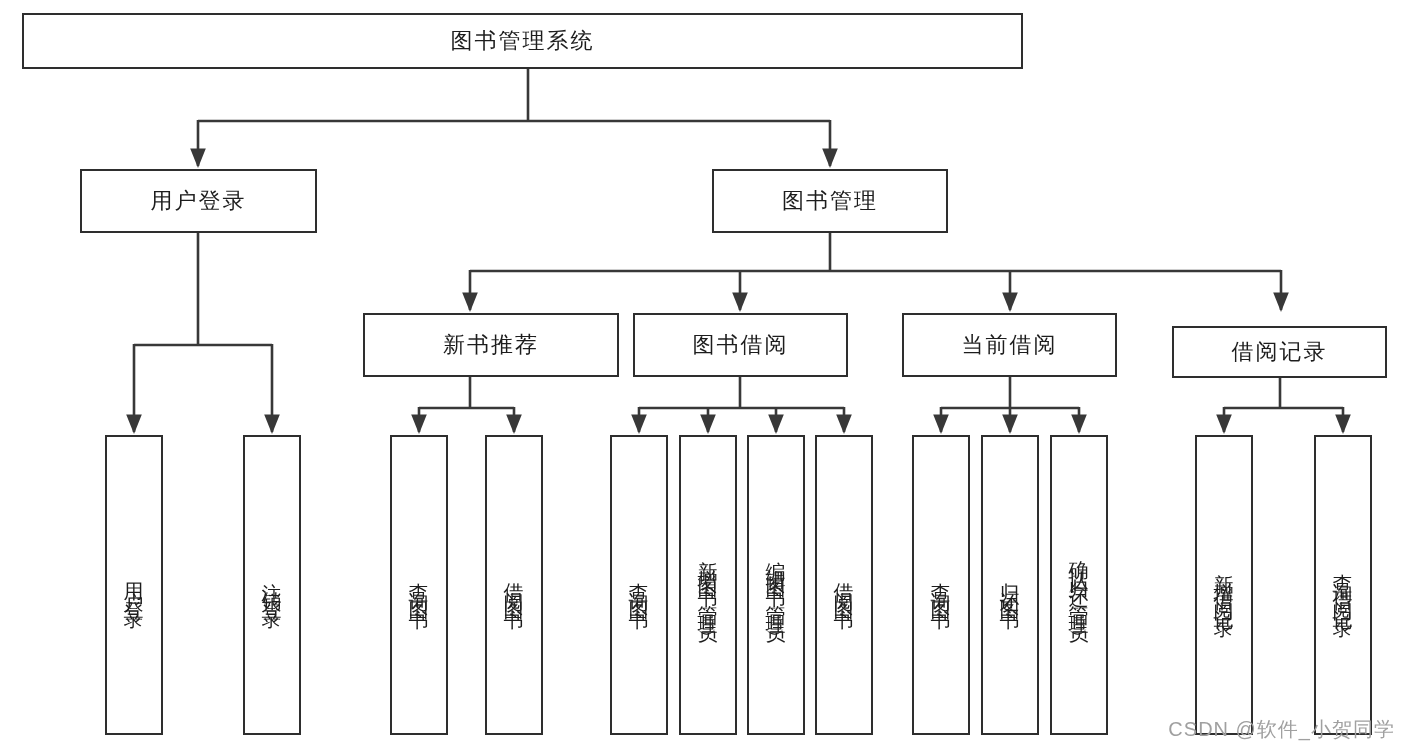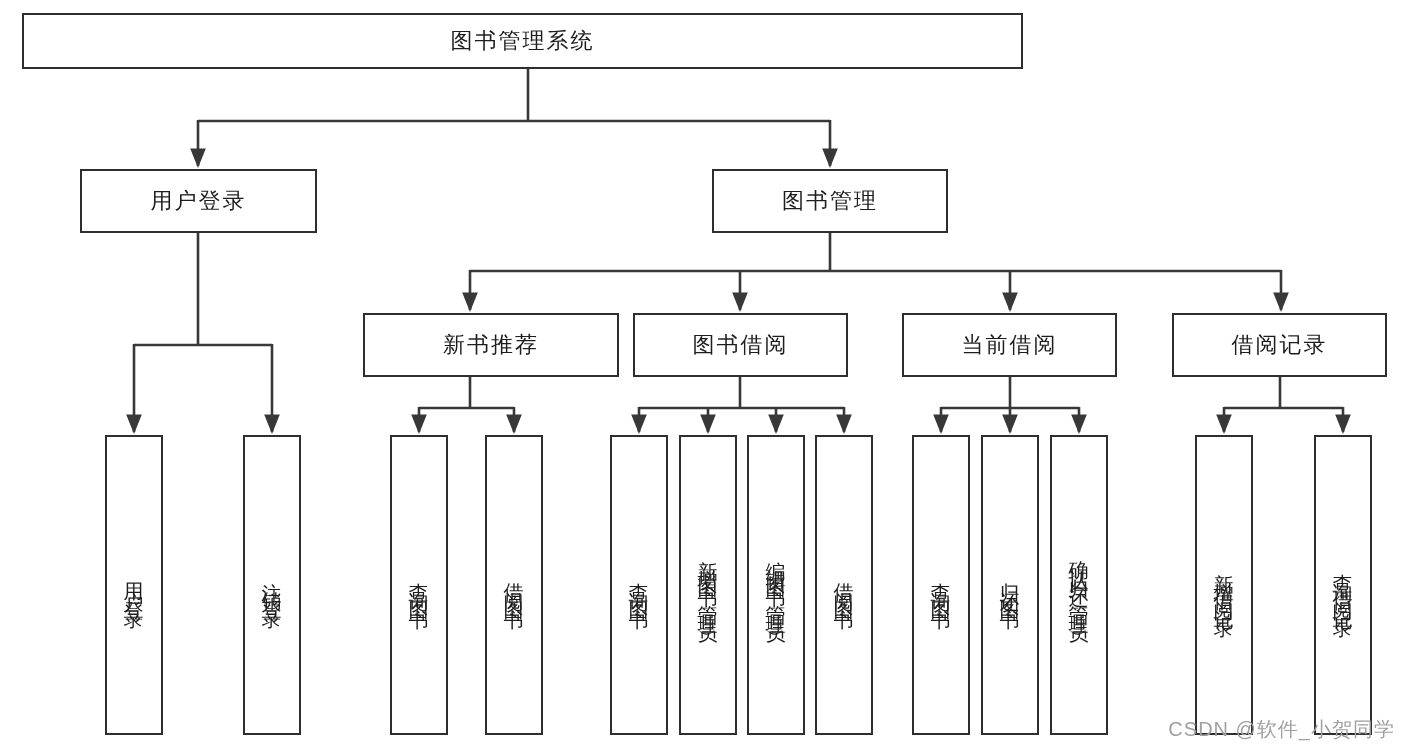--- a/index.html
+++ b/index.html
@@ -53,21 +53,21 @@
   }
   
   .n-root           { left: 22px;   top: 13px;  width: 1001px; height: 56px; }
   
   .n-user-login     { left: 80px;   top: 169px; width: 237px;  height: 64px; }
   .n-book-mgmt      { left: 712px;  top: 169px; width: 236px;  height: 64px; }
   
   .n-new-book       { left: 363px;  top: 313px; width: 256px;  height: 64px; }
   .n-book-borrow    { left: 633px;  top: 313px; width: 215px;  height: 64px; }
   .n-cur-borrow     { left: 902px;  top: 313px; width: 215px;  height: 64px; }
-  .n-borrow-rec     { left: 1172px; top: 313px; width: 215px;  height: 64px; }
+  .n-borrow-rec     { left: 1172px; top: 326px; width: 215px;  height: 52px; }
   
   .leaf { top: 435px; width: 58px; height: 300px; }
   .l-1  { left: 105px; }
   .l-2  { left: 243px; }
   .l-3  { left: 390px; }
   .l-4  { left: 485px; }
   .l-5  { left: 610px; }
   .l-6  { left: 679px; }
   .l-7  { left: 747px; }
   .l-8  { left: 815px; }

